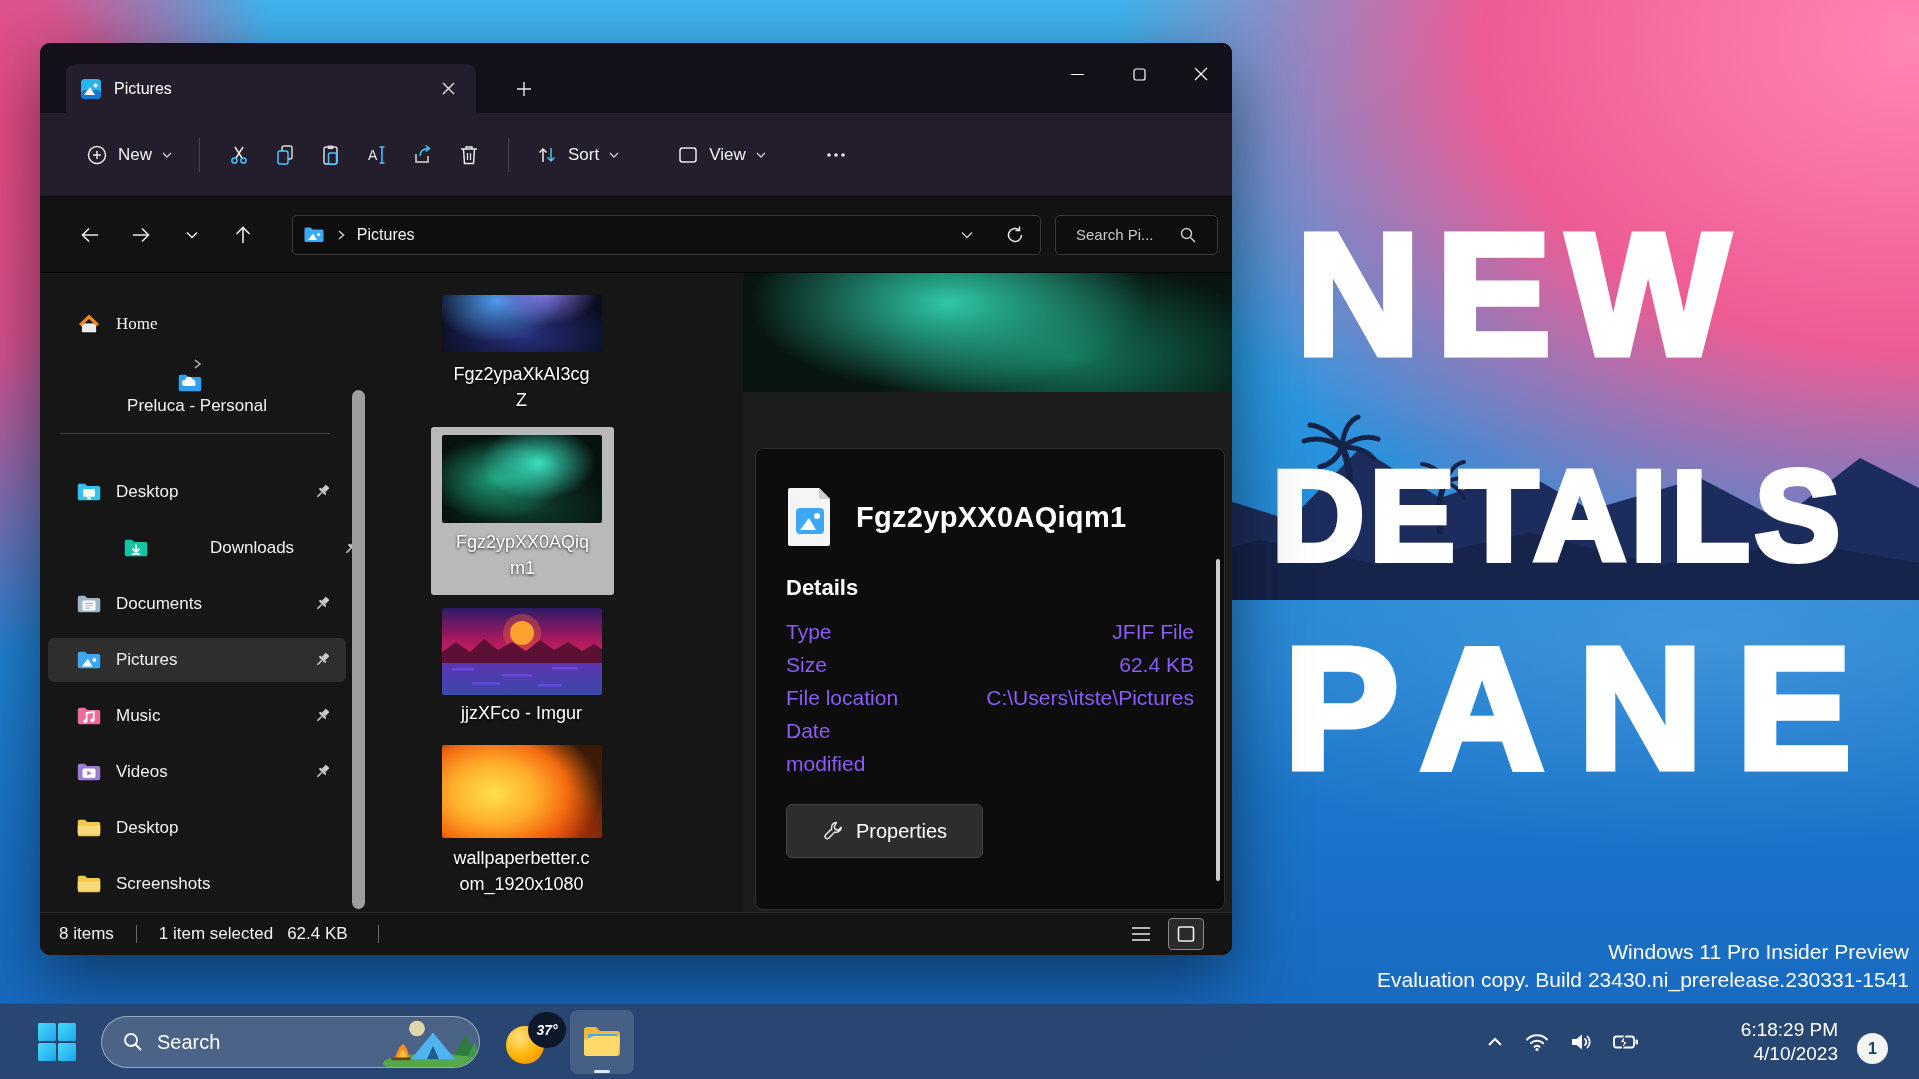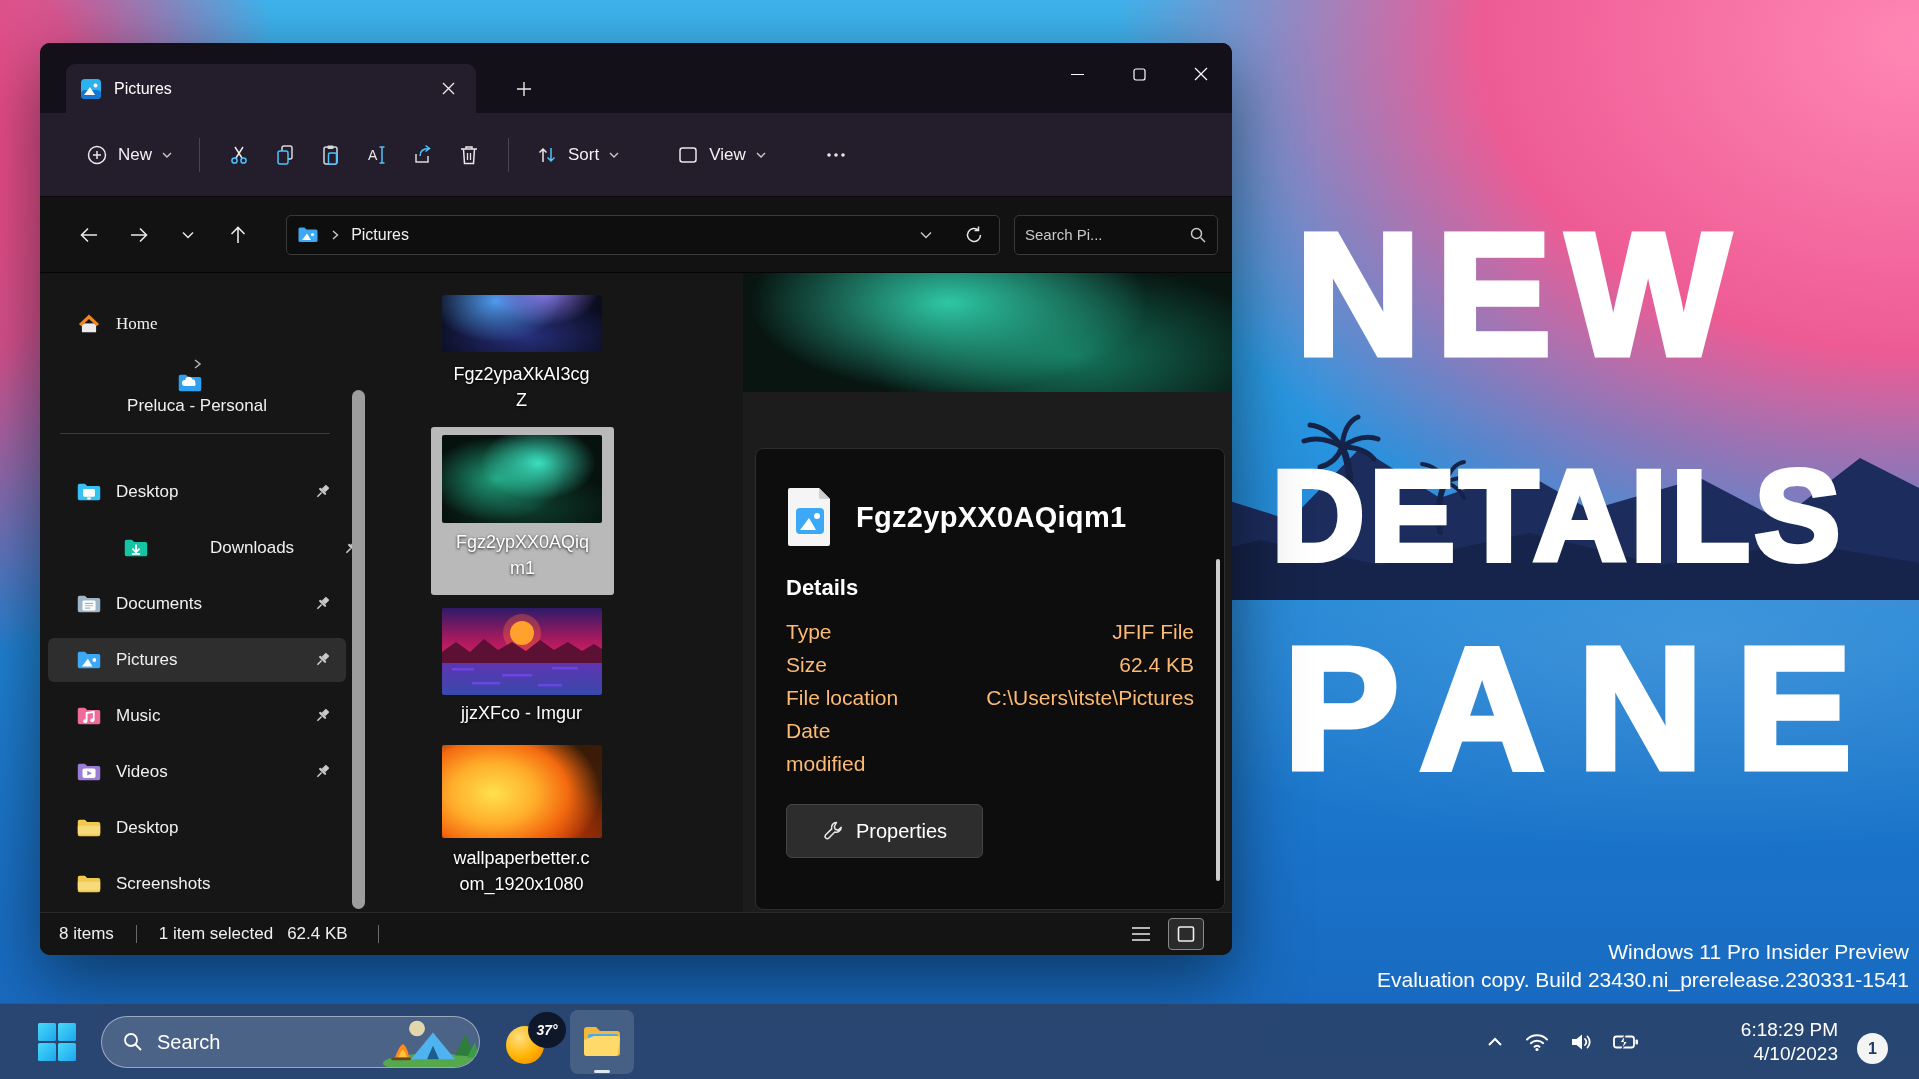--- a/index.html
+++ b/index.html
@@ -41,22 +41,22 @@
   .tb-ico-btn { width:46px; height:46px; display:flex; align-items:center; justify-content:center; border-radius:5px; }
   .tb-sep { width:1px; height:34px; background:#4a4452; margin:0 16px; }
   .tb-gap { width:36px; }
 
   .addr-row { position:absolute; left:0; top:154px; right:0; height:76px; background:#121212;
     display:flex; align-items:center; padding:0 14px 0 35px; border-bottom:1px solid #050505; }
   .nav-btn { width:30px; height:30px; display:flex; align-items:center; justify-content:center; margin-right:22px; }
   .addr-bar { height:40px; width:769px; margin-left:12px; background:#0e0e0e; border:1px solid #3a3a3a; border-radius:5px;
     display:flex; align-items:center; padding:0 10px; }
   .crumb { display:flex; align-items:center; gap:10px; color:#f0f0f0; font-size:16px; flex:1; }
-  .search-bar { height:40px; width:204px; margin-left:14px; background:#0e0e0e; border:1px solid #3a3a3a; border-radius:5px;
-    display:flex; align-items:center; padding:0 10px; }
+  .search-bar { height:40px; width:163px; margin-left:14px; background:#0e0e0e; border:1px solid #3a3a3a; border-radius:5px;
+    display:flex; align-items:center; padding:0 20px; }
   .search-bar input { flex:1; min-width:0; background:transparent; border:none; outline:none; color:#e0e0e0; font-size:15px; font-family:"Liberation Sans",sans-serif; }
   .search-bar input::placeholder { color:#c9c9c9; }
 
   .body { position:absolute; left:0; top:230px; right:0; height:639px; background:#161616; }
 
   
   .sidebar { position:absolute; left:0; top:0; width:312px; height:100%; }
   .sb-item { position:absolute; left:8px; width:298px; height:44px; border-radius:6px;
     display:flex; align-items:center; font-size:17px; color:#f0f0f0; }
   .sb-item.sel { background:#2e2e2e; }
@@ -94,21 +94,21 @@
   .preview { position:absolute; left:0; top:0; right:0; height:119px; background:
       radial-gradient(70% 130% at 42% 25%, #2ec7a5 0%, rgba(46,199,165,0) 58%),
       radial-gradient(60% 110% at 68% 70%, #14745a 0%, rgba(20,116,90,0) 70%),
       #081511; }
   .d-card { position:absolute; left:12px; top:175px; width:470px; height:462px; background:#0d0d0d;
     border:1px solid #2e2e2e; border-radius:8px; padding:36px 30px 0 30px; }
   .d-titlerow { display:flex; align-items:center; gap:22px; height:64px; }
   .d-filename { color:#fff; font-size:29px; font-weight:bold; letter-spacing:.3px; }
   .d-heading { margin-top:26px; color:#fff; font-size:22px; font-weight:bold; }
   .d-rows { margin-top:14px; }
-  .d-row { display:flex; justify-content:space-between; color:#fdba74; font-size:21px; line-height:33px; }
+  .d-row { display:flex; justify-content:space-between; color:#8b5cf6; font-size:21px; line-height:33px; }
   .d-lab { width:127px; }
   .d-val { max-width:260px; text-align:right; }
   .props-btn { margin-top:24px; width:197px; height:54px; background:#2d2d2d; border:1px solid #454545; border-radius:6px;
     display:flex; align-items:center; justify-content:center; gap:12px; color:#fff; font-size:20px; }
   .d-scroll { position:absolute; right:4px; top:110px; width:4px; height:322px; background:#cfcfcf; border-radius:2px; }
 
   
   .statusbar { position:absolute; left:0; bottom:0; right:0; height:43px; background:#141414; border-top:1px solid #2a2a2a;
     display:flex; align-items:center; color:#f0f0f0; font-size:17px; }
   .st-sep { width:1px; height:18px; background:#6a6a6a; }

